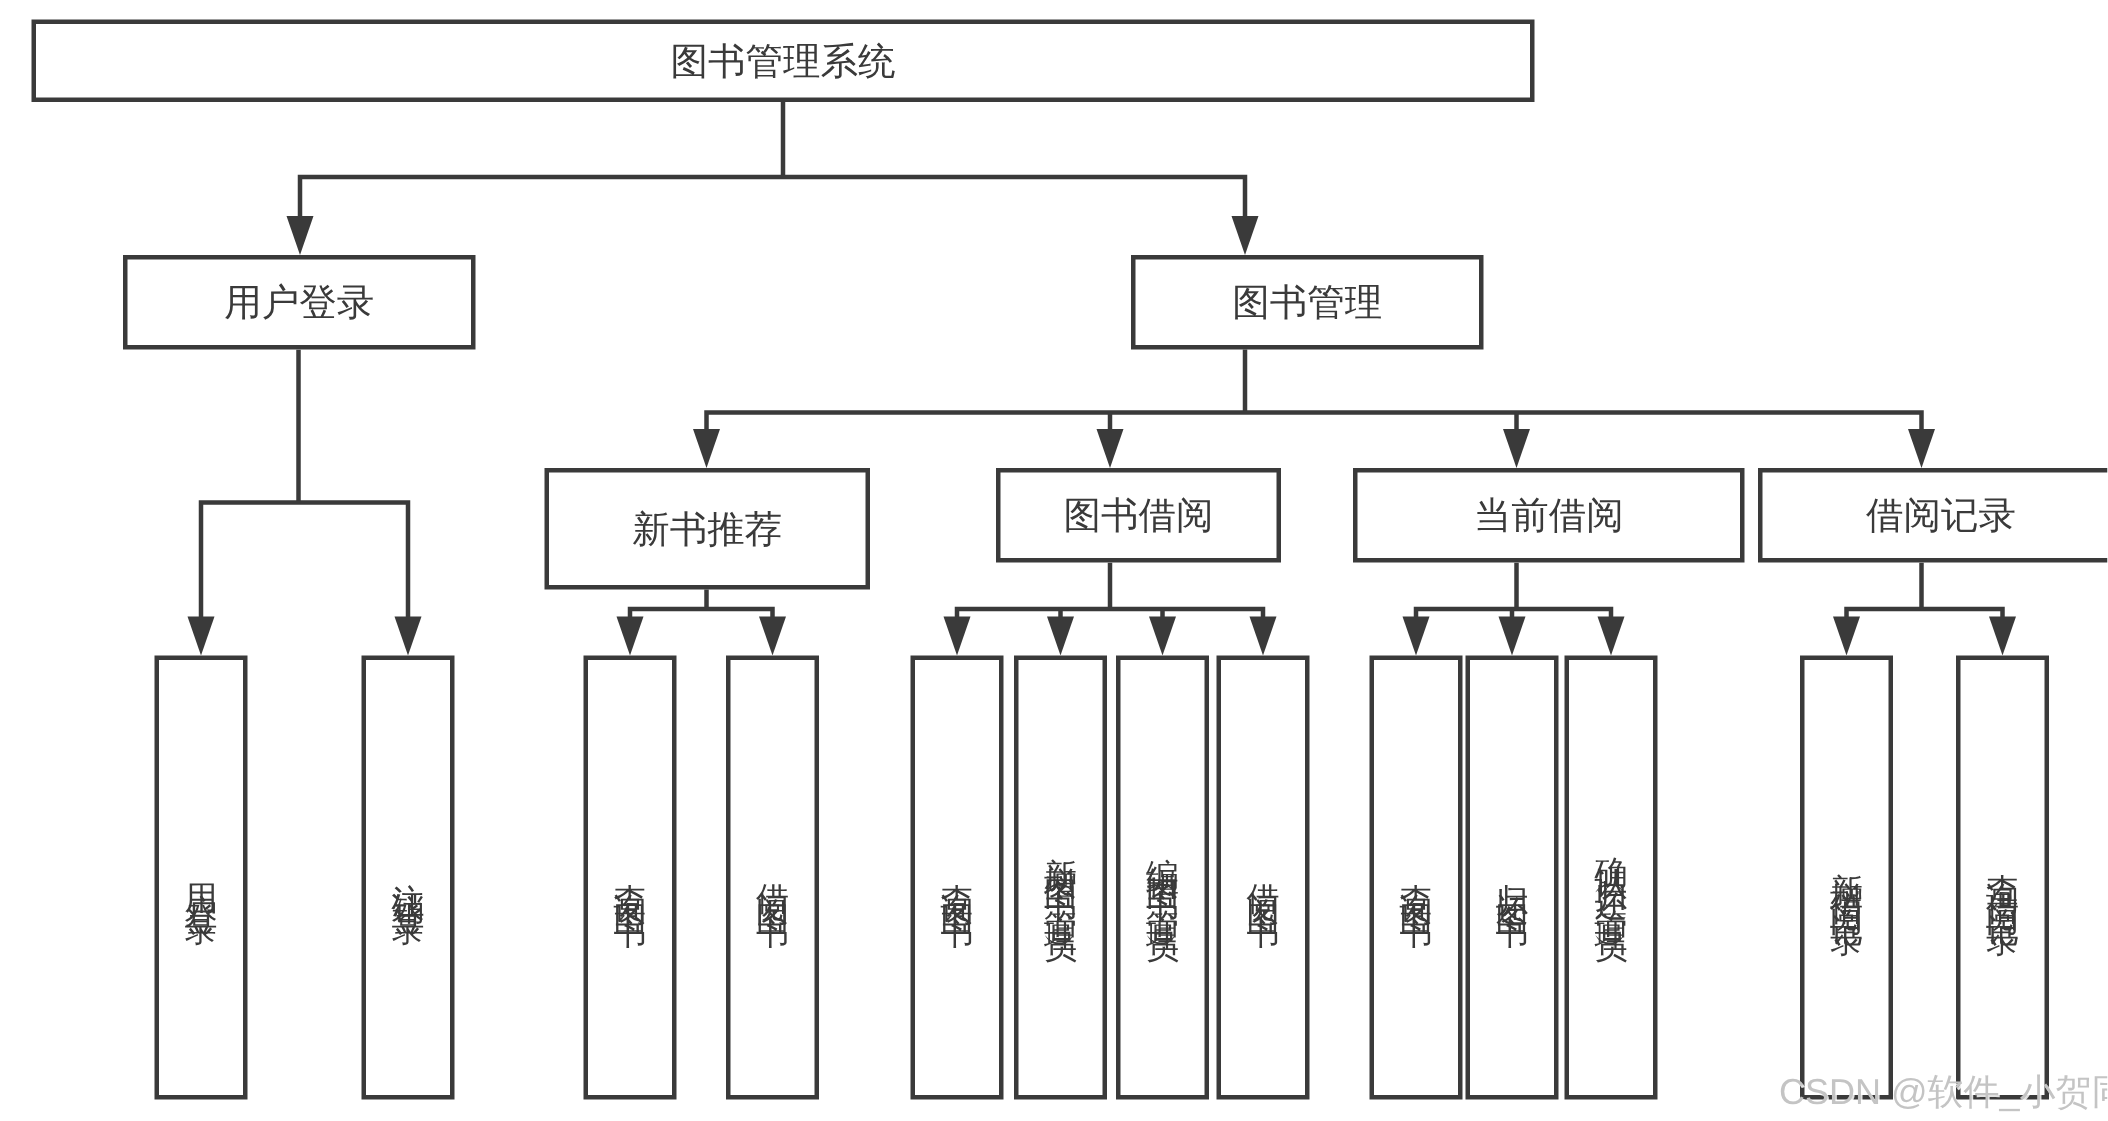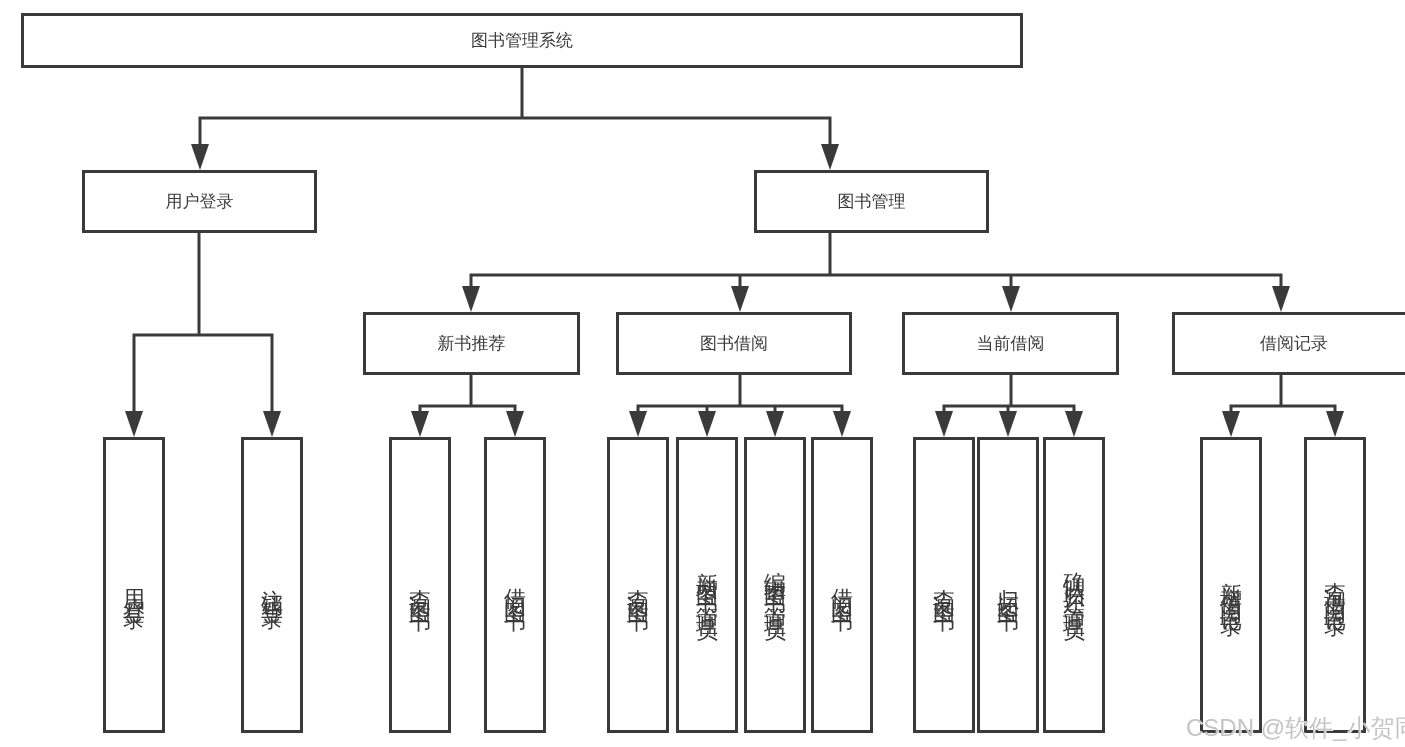--- a/index.html
+++ b/index.html
@@ -21,21 +21,21 @@
   .connectors .arrows{fill:var(--line);stroke:none;}
   .node{
     position:absolute;
     box-sizing:border-box;
     border:3px solid var(--line);
     background:#fff;
     color:var(--text);
     display:flex;
     align-items:center;
     justify-content:center;
-    font-size:17px;
+    font-size:25px;
     z-index:1;
     white-space:nowrap;
   }
   .leaf{
     writing-mode:vertical-rl;
     text-orientation:mixed;
     font-size:22px;
     letter-spacing:7px;
     line-height:1;
     white-space:normal;
@@ -98,23 +98,23 @@
       <polygon points="1231,437 1222,411 1240,411"></polygon>
       <polygon points="1335,437 1326,411 1344,411"></polygon>
     </g>
   </svg>
 
   <div class="node" style="left:21px;top:13px;width:1002px;height:55px">图书管理系统</div>
 
   <div class="node" style="left:82px;top:170px;width:235px;height:63px">用户登录</div>
   <div class="node" style="left:754px;top:170px;width:235px;height:63px">图书管理</div>
 
-  <div class="node" style="left:363px;top:312px;width:217px;height:63px">新书推荐</div>
-  <div class="node" style="left:616px;top:312px;width:236px;height:63px">图书借阅</div>
-  <div class="node" style="left:902px;top:312px;width:217px;height:63px">当前借阅</div>
+  <div class="node" style="left:363px;top:312px;width:217px;height:81px">新书推荐</div>
+  <div class="node" style="left:664px;top:312px;width:190px;height:63px">图书借阅</div>
+  <div class="node" style="left:902px;top:312px;width:261px;height:63px">当前借阅</div>
   <div class="node" style="left:1172px;top:312px;width:244px;height:63px">借阅记录</div>
 
   <div class="node leaf" style="left:103px;top:437px;width:62px;height:296px">用户登录</div>
   <div class="node leaf" style="left:241px;top:437px;width:62px;height:296px">注销登录</div>
 
   <div class="node leaf" style="left:389px;top:437px;width:62px;height:296px">查询图书</div>
   <div class="node leaf" style="left:484px;top:437px;width:62px;height:296px">借阅图书</div>
 
   <div class="node leaf" style="left:607px;top:437px;width:62px;height:296px">查询图书</div>
   <div class="node leaf" style="left:676px;top:437px;width:62px;height:296px">新增图书（管理员）</div>

